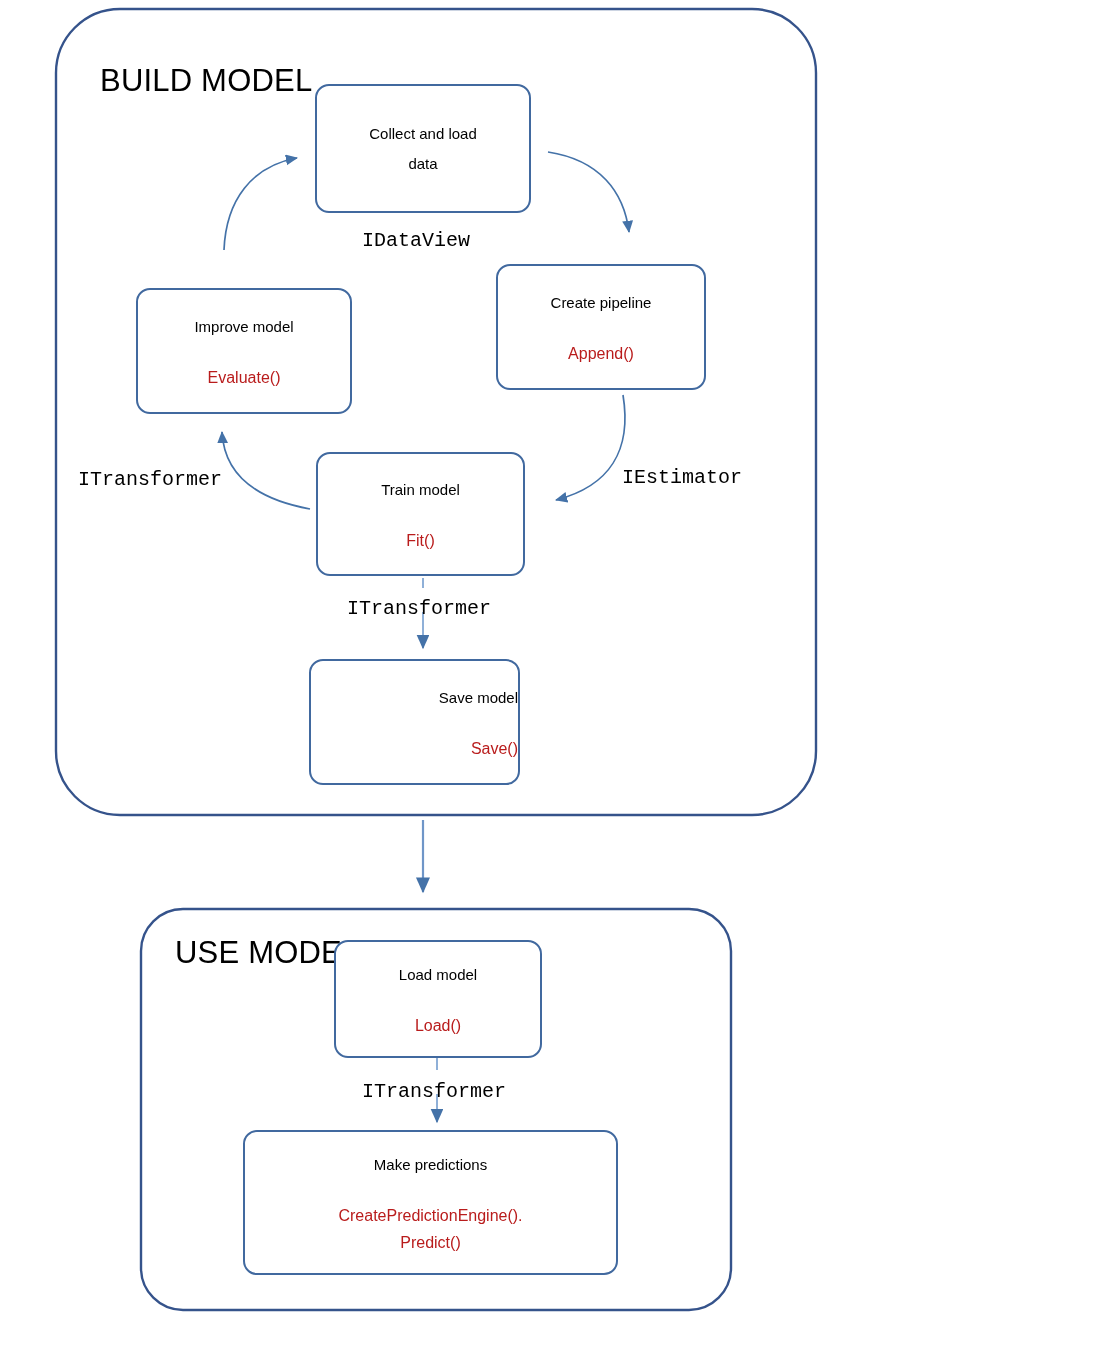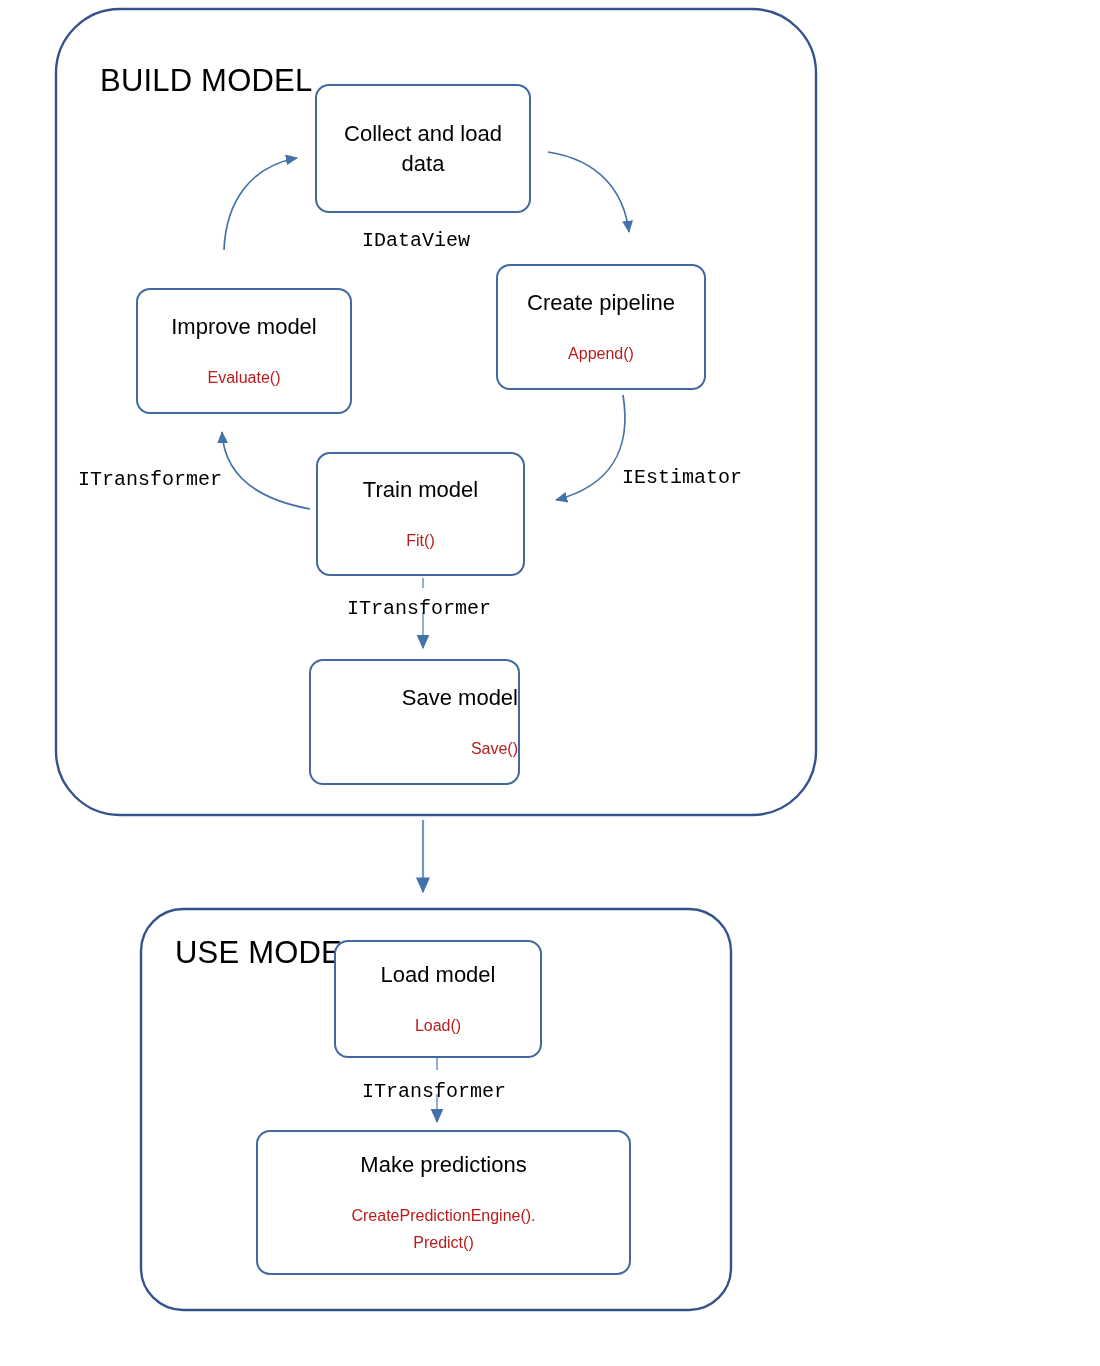--- a/index.html
+++ b/index.html
@@ -41,21 +41,21 @@
     border: 2px solid #41699f;
     border-radius: 14px;
     display: flex;
     flex-direction: column;
     align-items: center;
     justify-content: center;
     text-align: center;
   }
   .node-title {
     font-family: "Liberation Sans", sans-serif;
-    font-size: 22px;
+    font-size: 15px;
     line-height: 30px;
     color: #000000;
     white-space: pre-line;
   }
   .node-api {
     font-family: Liberation Sans, sans-serif;
     font-size: 16px;
     line-height: 27px;
     color: #b91c1c;
     white-space: pre-line;
@@ -134,21 +134,21 @@
   <div class="node" style="left:309px; top:659px; width:211px; height:126px;align-items:flex-end;">
     <div class="node-title">Save model</div>
     <div class="node-api spaced">Save()</div>
   </div>
 
   <div class="node" style="left:334px; top:940px; width:208px; height:118px;">
     <div class="node-title">Load model</div>
     <div class="node-api spaced">Load()</div>
   </div>
 
-  <div class="node" style="left:256px; top:1130px; width:375px; height:145px;">
+  <div class="node" style="left:243px; top:1130px; width:375px; height:145px;">
     <div class="node-title">Make predictions</div>
     <div class="node-api spaced">CreatePredictionEngine().
 Predict()</div>
   </div>
 
   <div class="edge-label" style="left:362px; top:229px;">IDataView</div>
 
   <div class="edge-label" style="left:622px; top:466px;">IEstimator</div>
 
   <div class="edge-label" style="left:78px; top:468px;">ITransformer</div>

